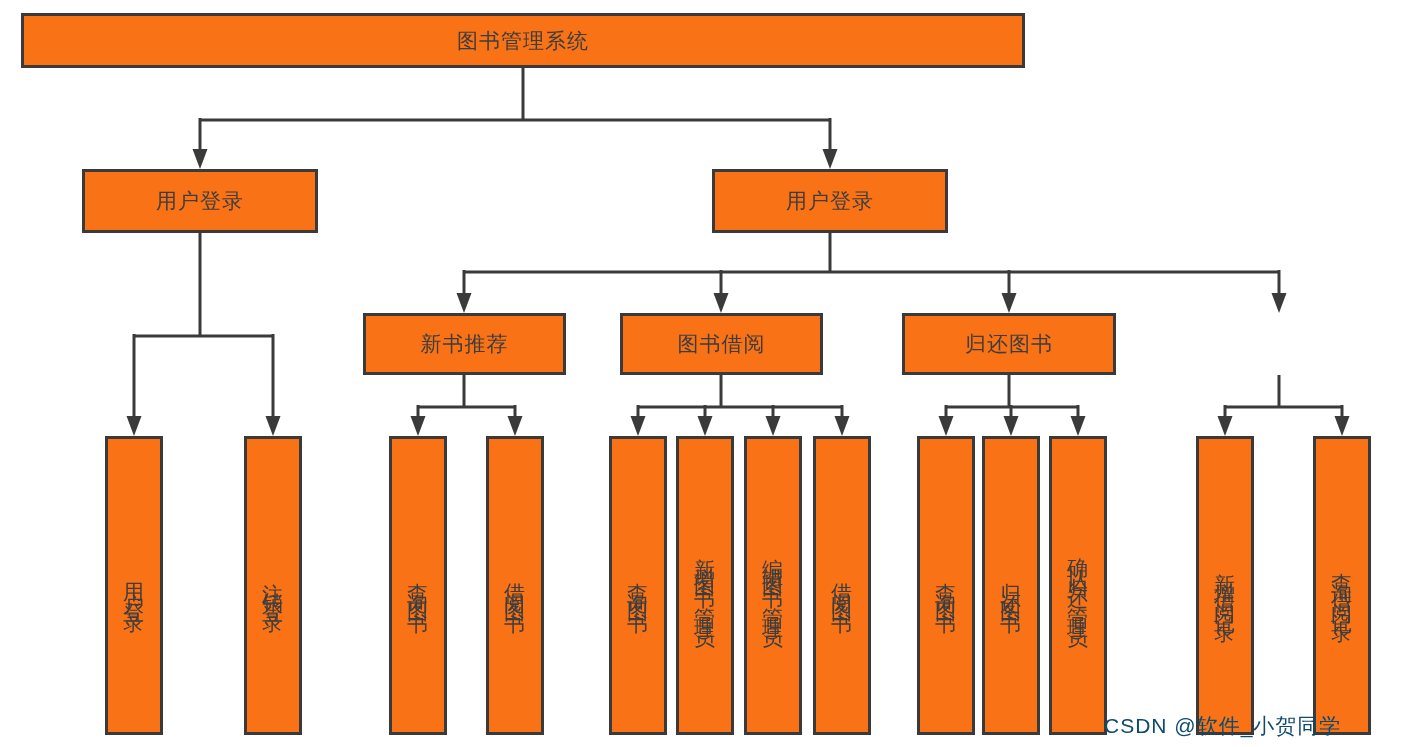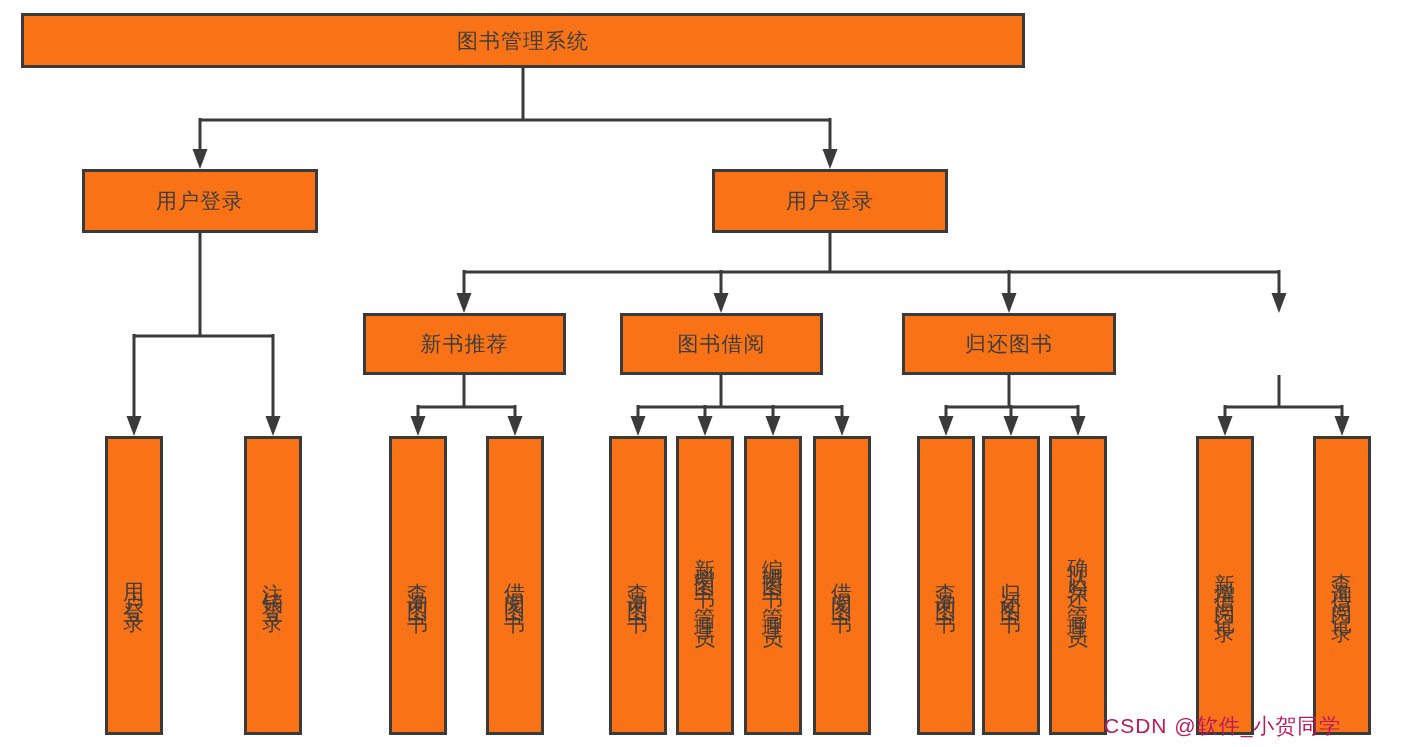--- a/index.html
+++ b/index.html
@@ -13,21 +13,21 @@
   .node{
     position:absolute;background:#f97316;border:3px solid #3a3a3a;box-sizing:border-box;
     display:flex;align-items:center;justify-content:center;
   }
   .hlabel{font-size:21px;letter-spacing:1px;white-space:nowrap;}
   .leaf .vlabel{
     writing-mode:vertical-lr;text-orientation:mixed;
     font-size:21px;letter-spacing:10px;line-height:1;white-space:nowrap;
   }
   .watermark{
-    position:absolute;left:1104px;top:712px;font-size:21px;color:#be185d;
+    position:absolute;left:1104px;top:712px;font-size:21px;color:#0c4a6e;
     letter-spacing:1px;white-space:nowrap;z-index:5;
   }
 </style>
 </head>
 <body>
 
 <div class="stage">
 
   <svg class="connectors" width="1405" height="747" viewBox="0 0 1405 747" aria-hidden="true">
 

